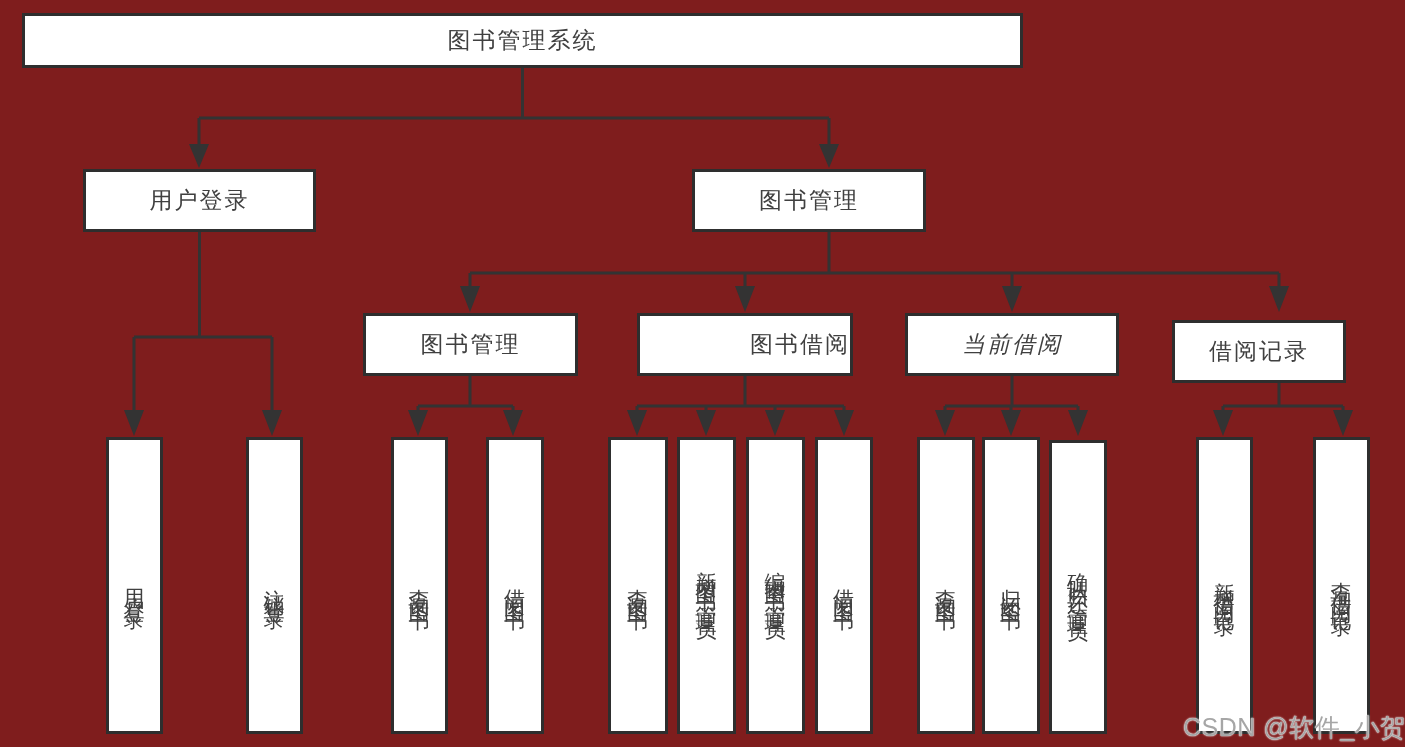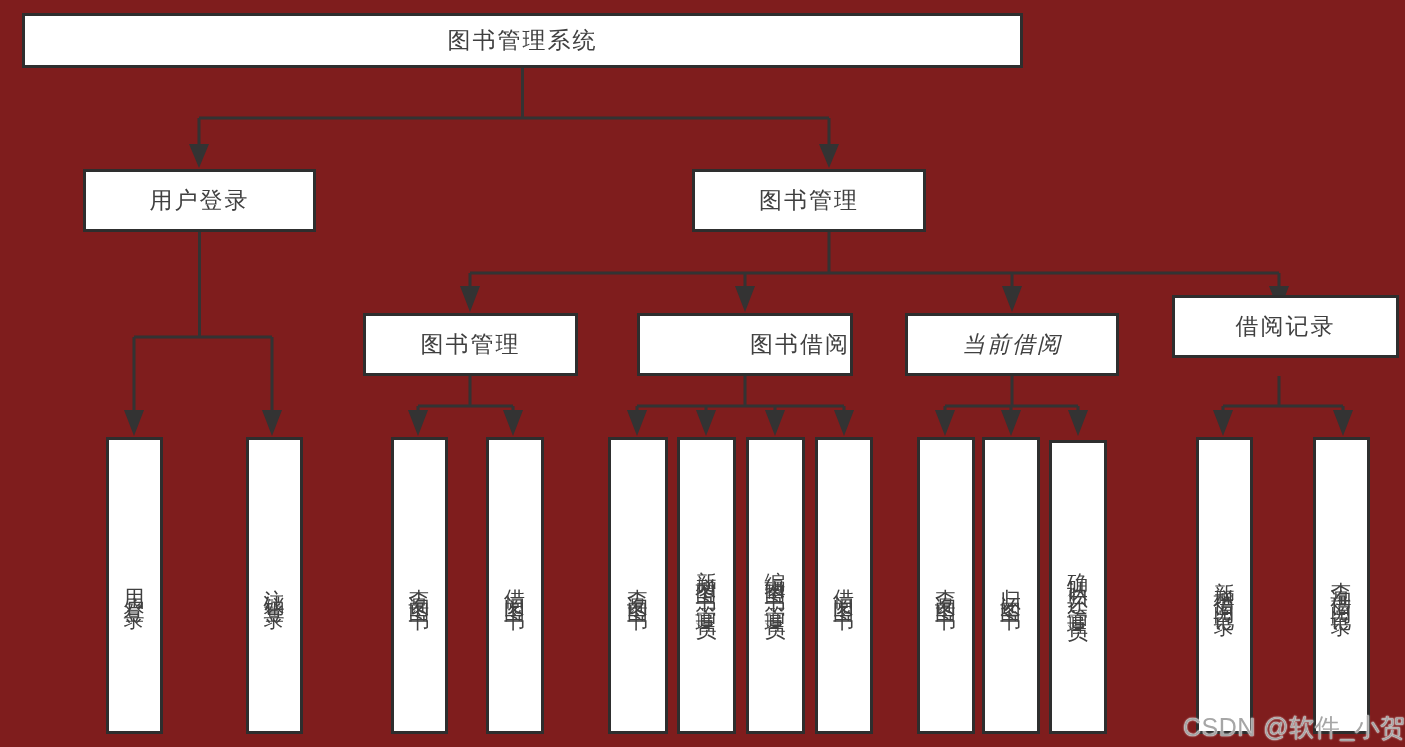--- a/index.html
+++ b/index.html
@@ -117,21 +117,21 @@
 
   <div class="node h-node" style="left:363px; top:313px; width:215px; height:63px;">
     <span>图书管理</span>
   </div>
   <div class="node h-node" style="left:637px; top:313px; width:216px; height:63px;justify-content:flex-end;">
     <span>图书借阅</span>
   </div>
   <div class="node h-node" style="left:905px; top:313px; width:214px; height:63px;font-style:italic;">
     <span>当前借阅</span>
   </div>
-  <div class="node h-node" style="left:1172px; top:295px; width:227px; height:63px;">
+  <div class="node h-node" style="left:1172px; top:320px; width:174px; height:63px;">
     <span>借阅记录</span>
   </div>
 
   <div class="node v-node" style="left:106px; top:437px; width:57px; height:297px;">
     <span class="v-text">用户登录</span>
   </div>
   <div class="node v-node" style="left:246px; top:437px; width:57px; height:297px;">
     <span class="v-text">注销登录</span>
   </div>
 

